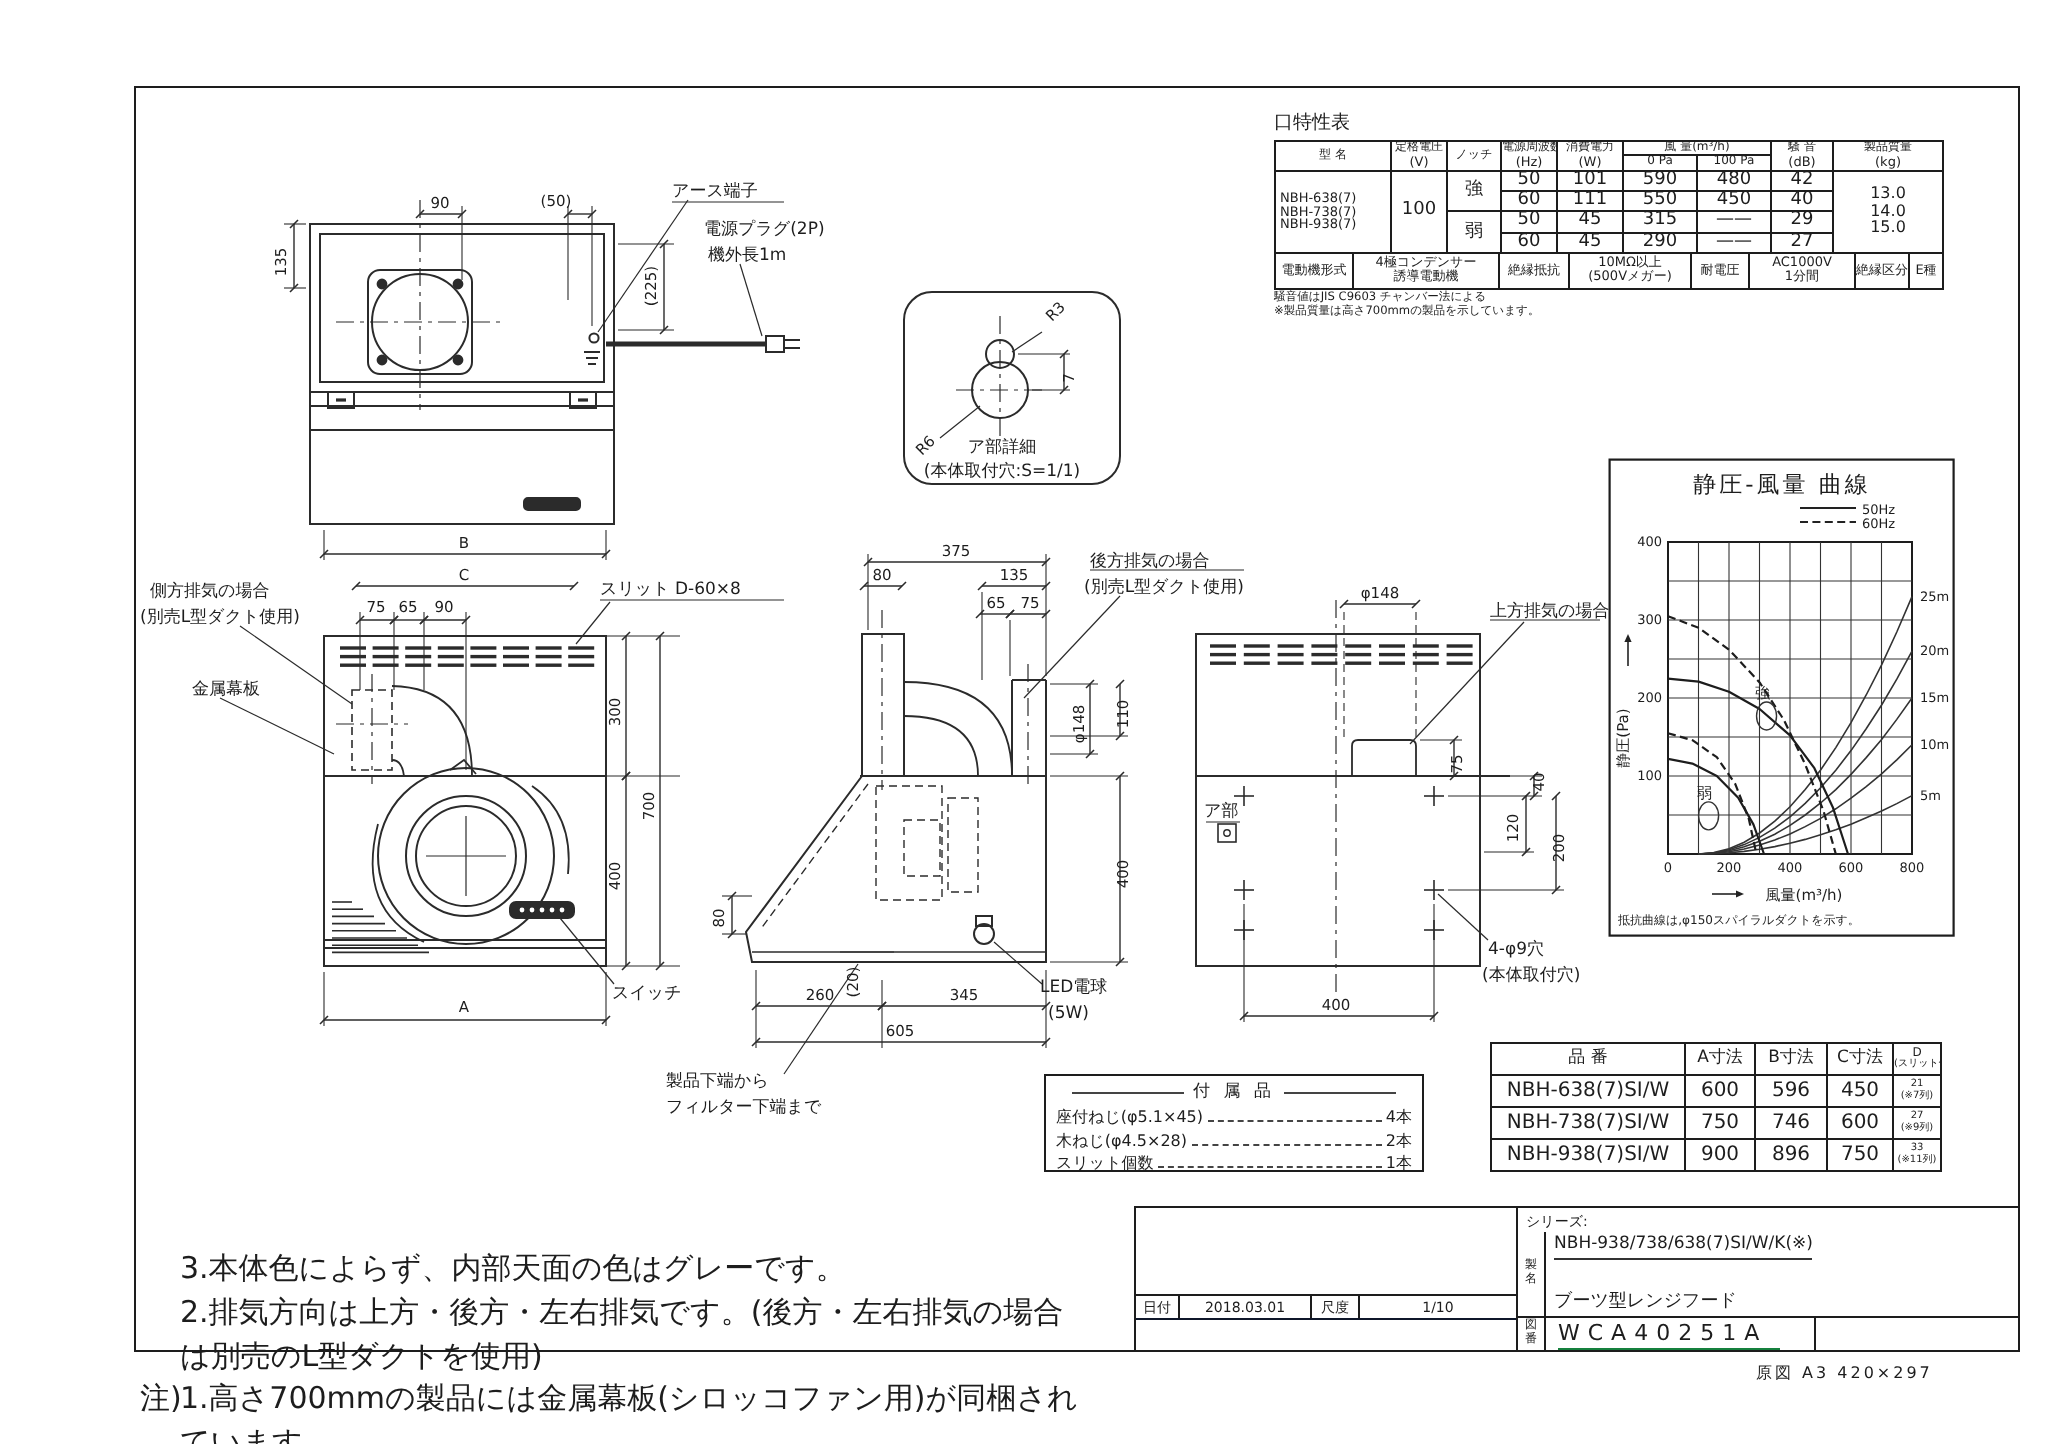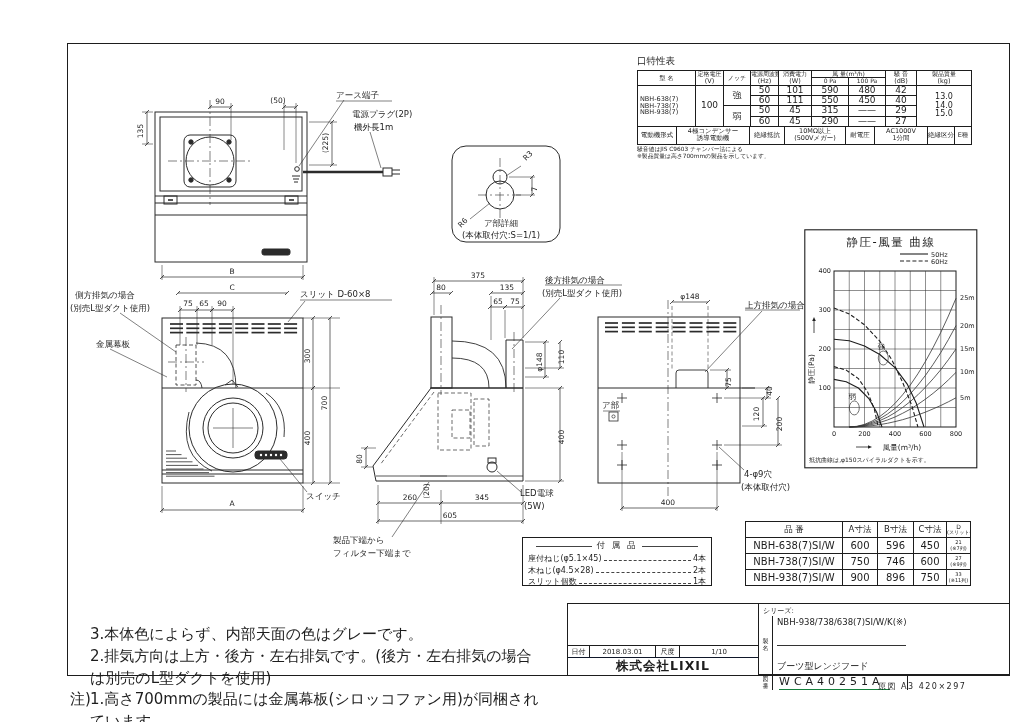--- a/index.html
+++ b/index.html
@@ -65,21 +65,21 @@
   .tb-blank{height:43px;border-bottom:1px solid #1d1d1d;}
   .tb-date{height:11px;display:flex;border-bottom:1px solid #0f172a;font-size:7px;align-items:center;}
   .tb-date>div{border-right:1px solid #1d1d1d;height:100%;display:flex;align-items:center;justify-content:center;box-sizing:border-box;}
   .tb-company{flex:1;display:flex;align-items:center;justify-content:center;font-weight:bold;font-size:12.5px;letter-spacing:1px;}
   .tb-right{flex:1;display:flex;flex-direction:column;box-sizing:border-box;}
   .tb-series{height:13px;font-size:7px;padding:2px 0 0 4px;box-sizing:border-box;}
   .tb-name{flex:1;display:flex;border-bottom:1px solid #1d1d1d;}
   .tb-vlab{width:13px;border-right:1px solid #1d1d1d;display:flex;flex-direction:column;align-items:center;
            justify-content:center;font-size:6px;line-height:1.15;}
   .tb-namebody{flex:1;padding:1px 4px;font-size:8.5px;}
-  .tb-code{display:inline-block;border-bottom:1px solid #333;padding-bottom:18px;}
+  .tb-code{display:inline-block;border-bottom:1px solid #333;padding-bottom:2px;}
   .tb-prod{font-size:9px;margin-top:14px;}
   .tb-dwg{height:19px;display:flex;}
   .tb-dwgno{width:128px;display:flex;align-items:center;padding-left:6px;font-size:11px;letter-spacing:4px;}
   .tb-dwgno span{border-bottom:1px solid #15803d;padding:0 6px 1px 0;}
   .tb-dwgempty{flex:1;border-left:1px solid #1d1d1d;}
   .papernote{position:absolute;left:878px;top:681px;font-size:8px;letter-spacing:1.5px;}
 </style>
 </head>
 <body>
 
@@ -749,21 +749,20 @@
 
   <div class="tblock">
     <div class="tb-left">
       <div class="tb-blank"></div>
       <div class="tb-date">
         <div style="width:22px">日付</div>
         <div style="width:66px">2018.03.01</div>
         <div style="width:24px">尺度</div>
         <div style="flex:1;border-right:none;">1/10</div>
       </div>
-      <div class="tb-company">株式会社LIXIL</div>
     </div>
     <div class="tb-right">
       <div class="tb-series">シリーズ:</div>
       <div class="tb-name">
         <div class="tb-vlab">
           <span>製</span>
             <span>名</span>
         </div>
         <div class="tb-namebody">
           <span class="tb-code">NBH-938/738/638(7)SI/W/K(※)</span>

